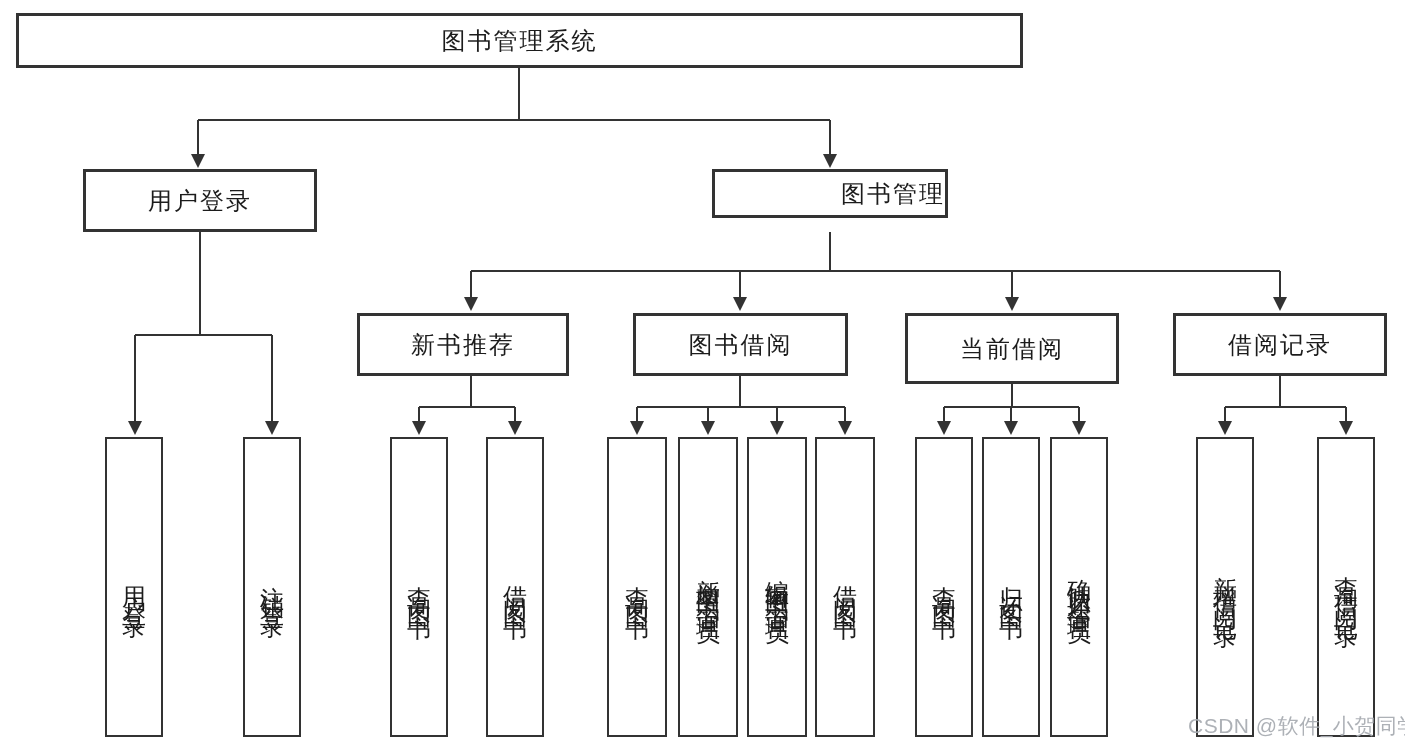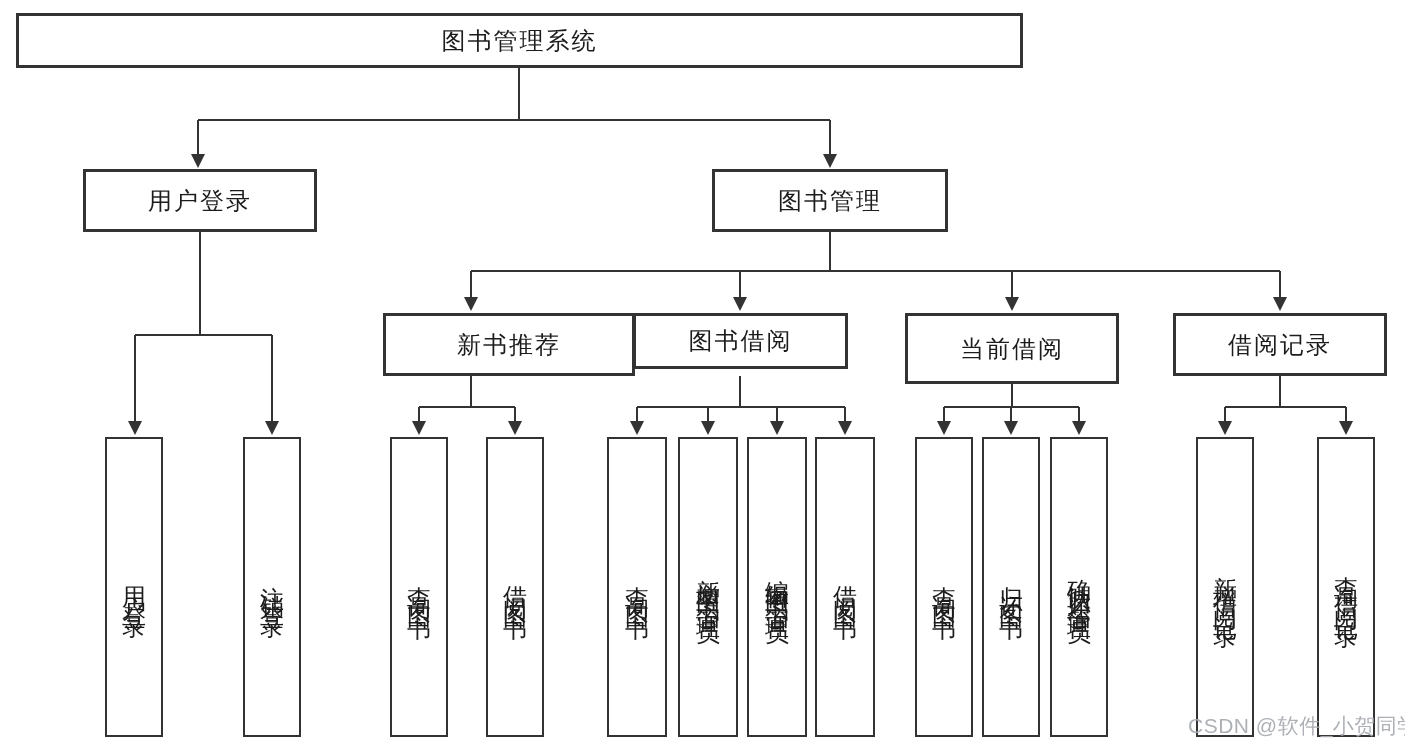--- a/index.html
+++ b/index.html
@@ -111,28 +111,28 @@
     </g>
   </svg>
 
   <div class="hbox" style="left:16px;top:13px;width:1007px;height:55px;">
     <span>图书管理系统</span>
   </div>
 
   <div class="hbox" style="left:83px;top:169px;width:234px;height:63px;">
     <span>用户登录</span>
   </div>
-  <div class="hbox" style="left:712px;top:169px;width:236px;height:63px;">
+  <div class="hbox" style="left:712px;top:169px;width:236px;height:49px;justify-content:flex-end;">
     <span>图书管理</span>
   </div>
 
-  <div class="hbox" style="left:383px;top:313px;width:252px;height:63px;justify-content:center;">
+  <div class="hbox" style="left:357px;top:313px;width:212px;height:63px;justify-content:center;">
     <span>新书推荐</span>
   </div>
-  <div class="hbox" style="left:633px;top:313px;width:215px;height:56px;">
+  <div class="hbox" style="left:633px;top:313px;width:215px;height:63px;">
     <span>图书借阅</span>
   </div>
   <div class="hbox" style="left:905px;top:313px;width:214px;height:71px;">
     <span>当前借阅</span>
   </div>
   <div class="hbox" style="left:1173px;top:313px;width:214px;height:63px;">
     <span>借阅记录</span>
   </div>
 
   <div class="vbox" style="left:105px;">

